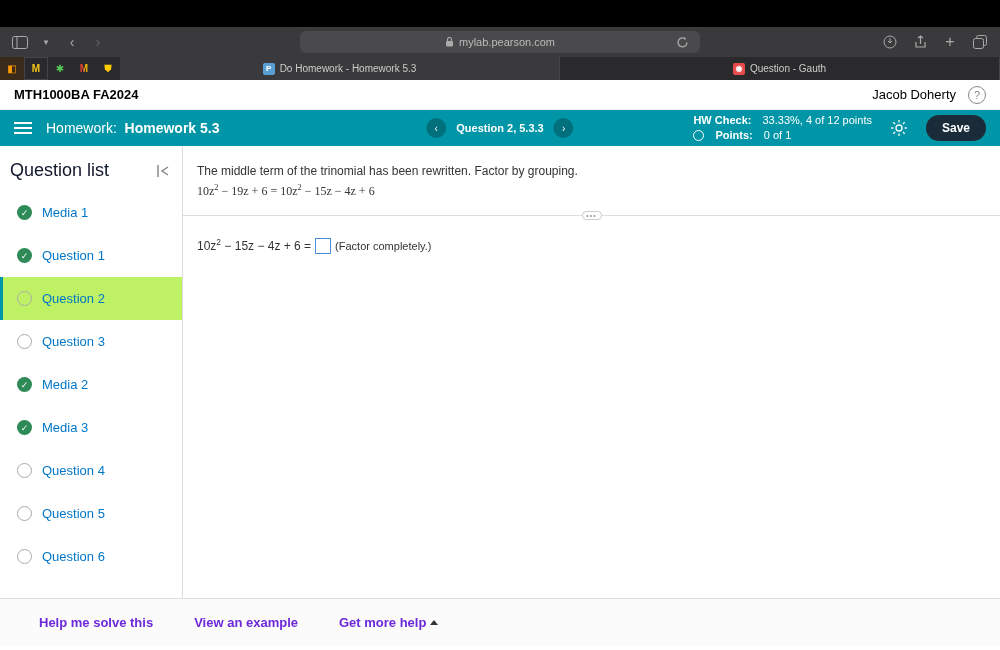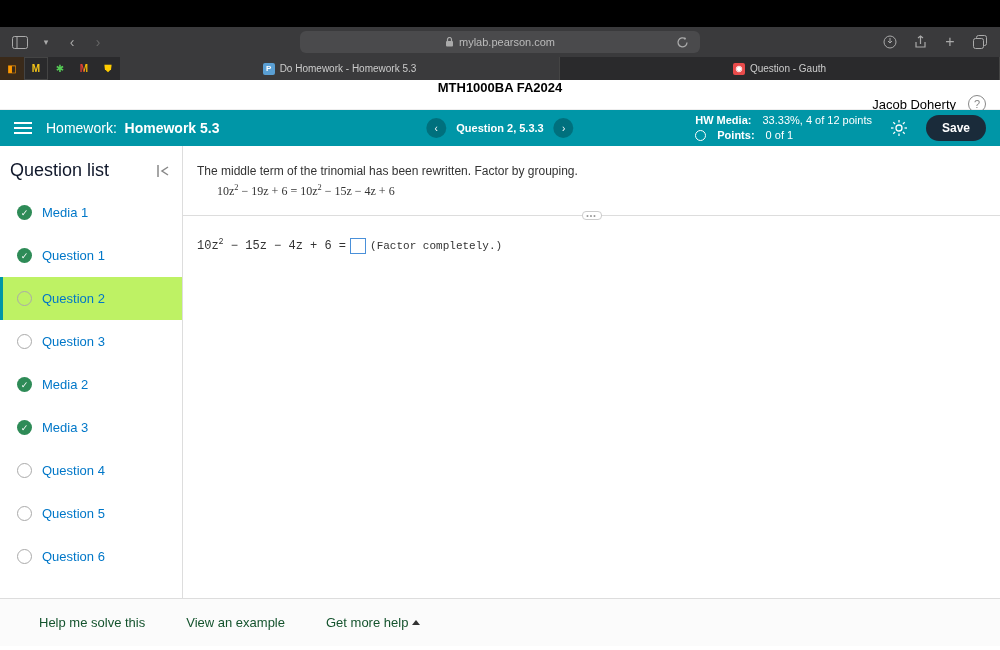--- a/index.html
+++ b/index.html
@@ -15,21 +15,21 @@
   .tabs-bar { background: #2a2a2c; height: 23px; display: flex; align-items: stretch; }
   .fav-row { display: flex; align-items: center; }
   .fav { width: 24px; height: 23px; display: flex; align-items: center; justify-content: center; font-size: 10px; }
   .brtab { flex: 1; display: flex; align-items: center; justify-content: center; gap: 5px; font-size: 10px; color: #ccc; border-right: 1px solid #444; }
   .brtab.active { background: #3a3a3c; }
   .brtab-icon { width: 12px; height: 12px; border-radius: 2px; display: flex; align-items: center; justify-content: center; font-size: 8px; font-weight: bold; }
   .p-icon { background: #5a9fd4; color: #fff; }
   .g-icon { background: #e94b4b; color: #fff; }
 
   
-  .course-hdr { height: 30px; background: #fff; display: flex; align-items: center; padding: 0 14px; border-bottom: 1px solid #eee; flex-direction: column; }
+  .course-hdr { height: 30px; background: #fff; display: flex; align-items: center; padding: 0 14px; border-bottom: 1px solid #eee; }
   .course-title { font-weight: 600; font-size: 13px; }
   .user-area { margin-left: auto; display: flex; align-items: center; gap: 12px; font-size: 13px; }
   .help-circle { width: 18px; height: 18px; border: 1.5px solid #888; border-radius: 50%; display: flex; align-items: center; justify-content: center; font-size: 11px; color: #888; }
 
   
   .assign-bar { height: 36px; background: #0096a7; color: #fff; display: flex; align-items: center; padding: 0 14px; }
   .hamburger { width: 18px; display: flex; flex-direction: column; gap: 3px; margin-right: 14px; }
   .hamburger span { height: 2px; background: #fff; }
   .hw-label { font-size: 14px; }
   .hw-label b { font-weight: 600; }
@@ -51,31 +51,31 @@
   .sb-title { font-size: 18px; font-weight: 400; color: #0f172a; }
   .collapse-i { margin-left: auto; color: #888; }
   .q-item { display: flex; align-items: center; gap: 10px; padding: 14px 14px; font-size: 13px; color: #0077c8; cursor: pointer; border-left: 3px solid transparent;}
   .q-item.active { background: #bef264; border-left: 3px solid #0096a7; }
   .status-i { width: 15px; height: 15px; border-radius: 50%; display: flex; align-items: center; justify-content: center; flex-shrink: 0; }
   .status-done { background: #2e8b57; color: #fff; font-size: 9px; }
   .status-open { border: 1.5px solid #aaa; }
 
   .content { flex: 1; position: relative; padding: 18px 14px; font-size: 12px; color: #333; }
   .instr { margin-bottom: 6px; }
-  .eq { margin-left: 20px; margin-bottom: 16px; font-family: 'Times New Roman', serif; }
+  .eq { margin-bottom: 16px; font-family: 'Times New Roman', serif; }
   .divider-row { border-top: 1px solid #ddd; position: relative; margin: 0 -14px 22px -14px; }
   .handle { position: absolute; left: 50%; top: -5px; transform: translateX(-50%); width: 20px; height: 9px; border: 1px solid #ccc; border-radius: 4px; background: #fff; display:flex; align-items:center; justify-content:center; color:#999; font-size:7px; letter-spacing:1px;}
-  .problem { font-family: Liberation Mono, monospace; display: flex; align-items: center; gap: 4px; text-align: center; }
+  .problem { font-family: Liberation Sans, sans-serif; display: flex; align-items: center; gap: 4px; text-align: center; }
   .ans-box { width: 16px; height: 16px; border: 1px solid #4a90d9; display:inline-block; }
   .hint { color: #333; font-size: 11px; }
   sup { font-size: 0.7em; vertical-align: super; line-height: 0; }
 
   
   .footer { height: 48px; border-top: 1px solid #ddd; display: flex; align-items: center; padding: 0 18px; gap: 20px; font-size: 13px; background: #fbfbfb; }
-  .f-link { font-weight: 400; color: #14532d; cursor: pointer; padding-left: 21px; }
+  .f-link { font-weight: 700; color: #6d28d9; cursor: pointer; padding-left: 21px; }
   .f-more { display: flex; align-items: center; gap: 4px; }
   .caret-up { width: 0; height: 0; border-left: 4px solid transparent; border-right: 4px solid transparent; border-bottom: 5px solid #333; }
   .f-right { margin-left: auto; display: flex; gap: 12px; }
   .btn-clear { border: 1.5px solid #888; background: #fff; color: #555; border-radius: 16px; padding: 7px 18px; font-size: 12px; font-weight: 600; }
   .btn-check { border: none; background: #f8b6c4; color: #fff; border-radius: 16px; padding: 7px 18px; font-size: 12px; font-weight: 600; }
 
   svg { display: block; }
 </style>
 </head>
 <body>
@@ -165,21 +165,21 @@
     <span>Homework:</span>
     &nbsp;<b>Homework 5.3</b>
   </span>
   <div class="q-nav">
     <span class="nav-circ">‹</span>
     <span class="q-title">Question 2, 5.3.3</span>
     <span class="nav-circ">›</span>
   </div>
   <div class="score-area">
     <div class="score-text">
-      <div class="row"><b>HW Media:</b>&nbsp;<span>33.33%, 4 of 12 points</span></div>
+      <div class="row"><b>HW Check:</b>&nbsp;<span>33.33%, 4 of 12 points</span></div>
       <div class="row"><span class="pt-circ"></span>&nbsp;<b>Points:</b>&nbsp;<span>0 of 1</span></div>
     </div>
     <span class="gear">
       <svg width="18" height="18" viewBox="0 0 18 18">
           <circle cx="9" cy="9" r="3" fill="none" stroke="#fff" stroke-width="1.3"></circle>
           <g stroke="#fff" stroke-width="1.3">
             <line x1="9" y1="1" x2="9" y2="3.5"></line>
             <line x1="9" y1="14.5" x2="9" y2="17"></line>
             <line x1="1" y1="9" x2="3.5" y2="9"></line>
             <line x1="14.5" y1="9" x2="17" y2="9"></line>

